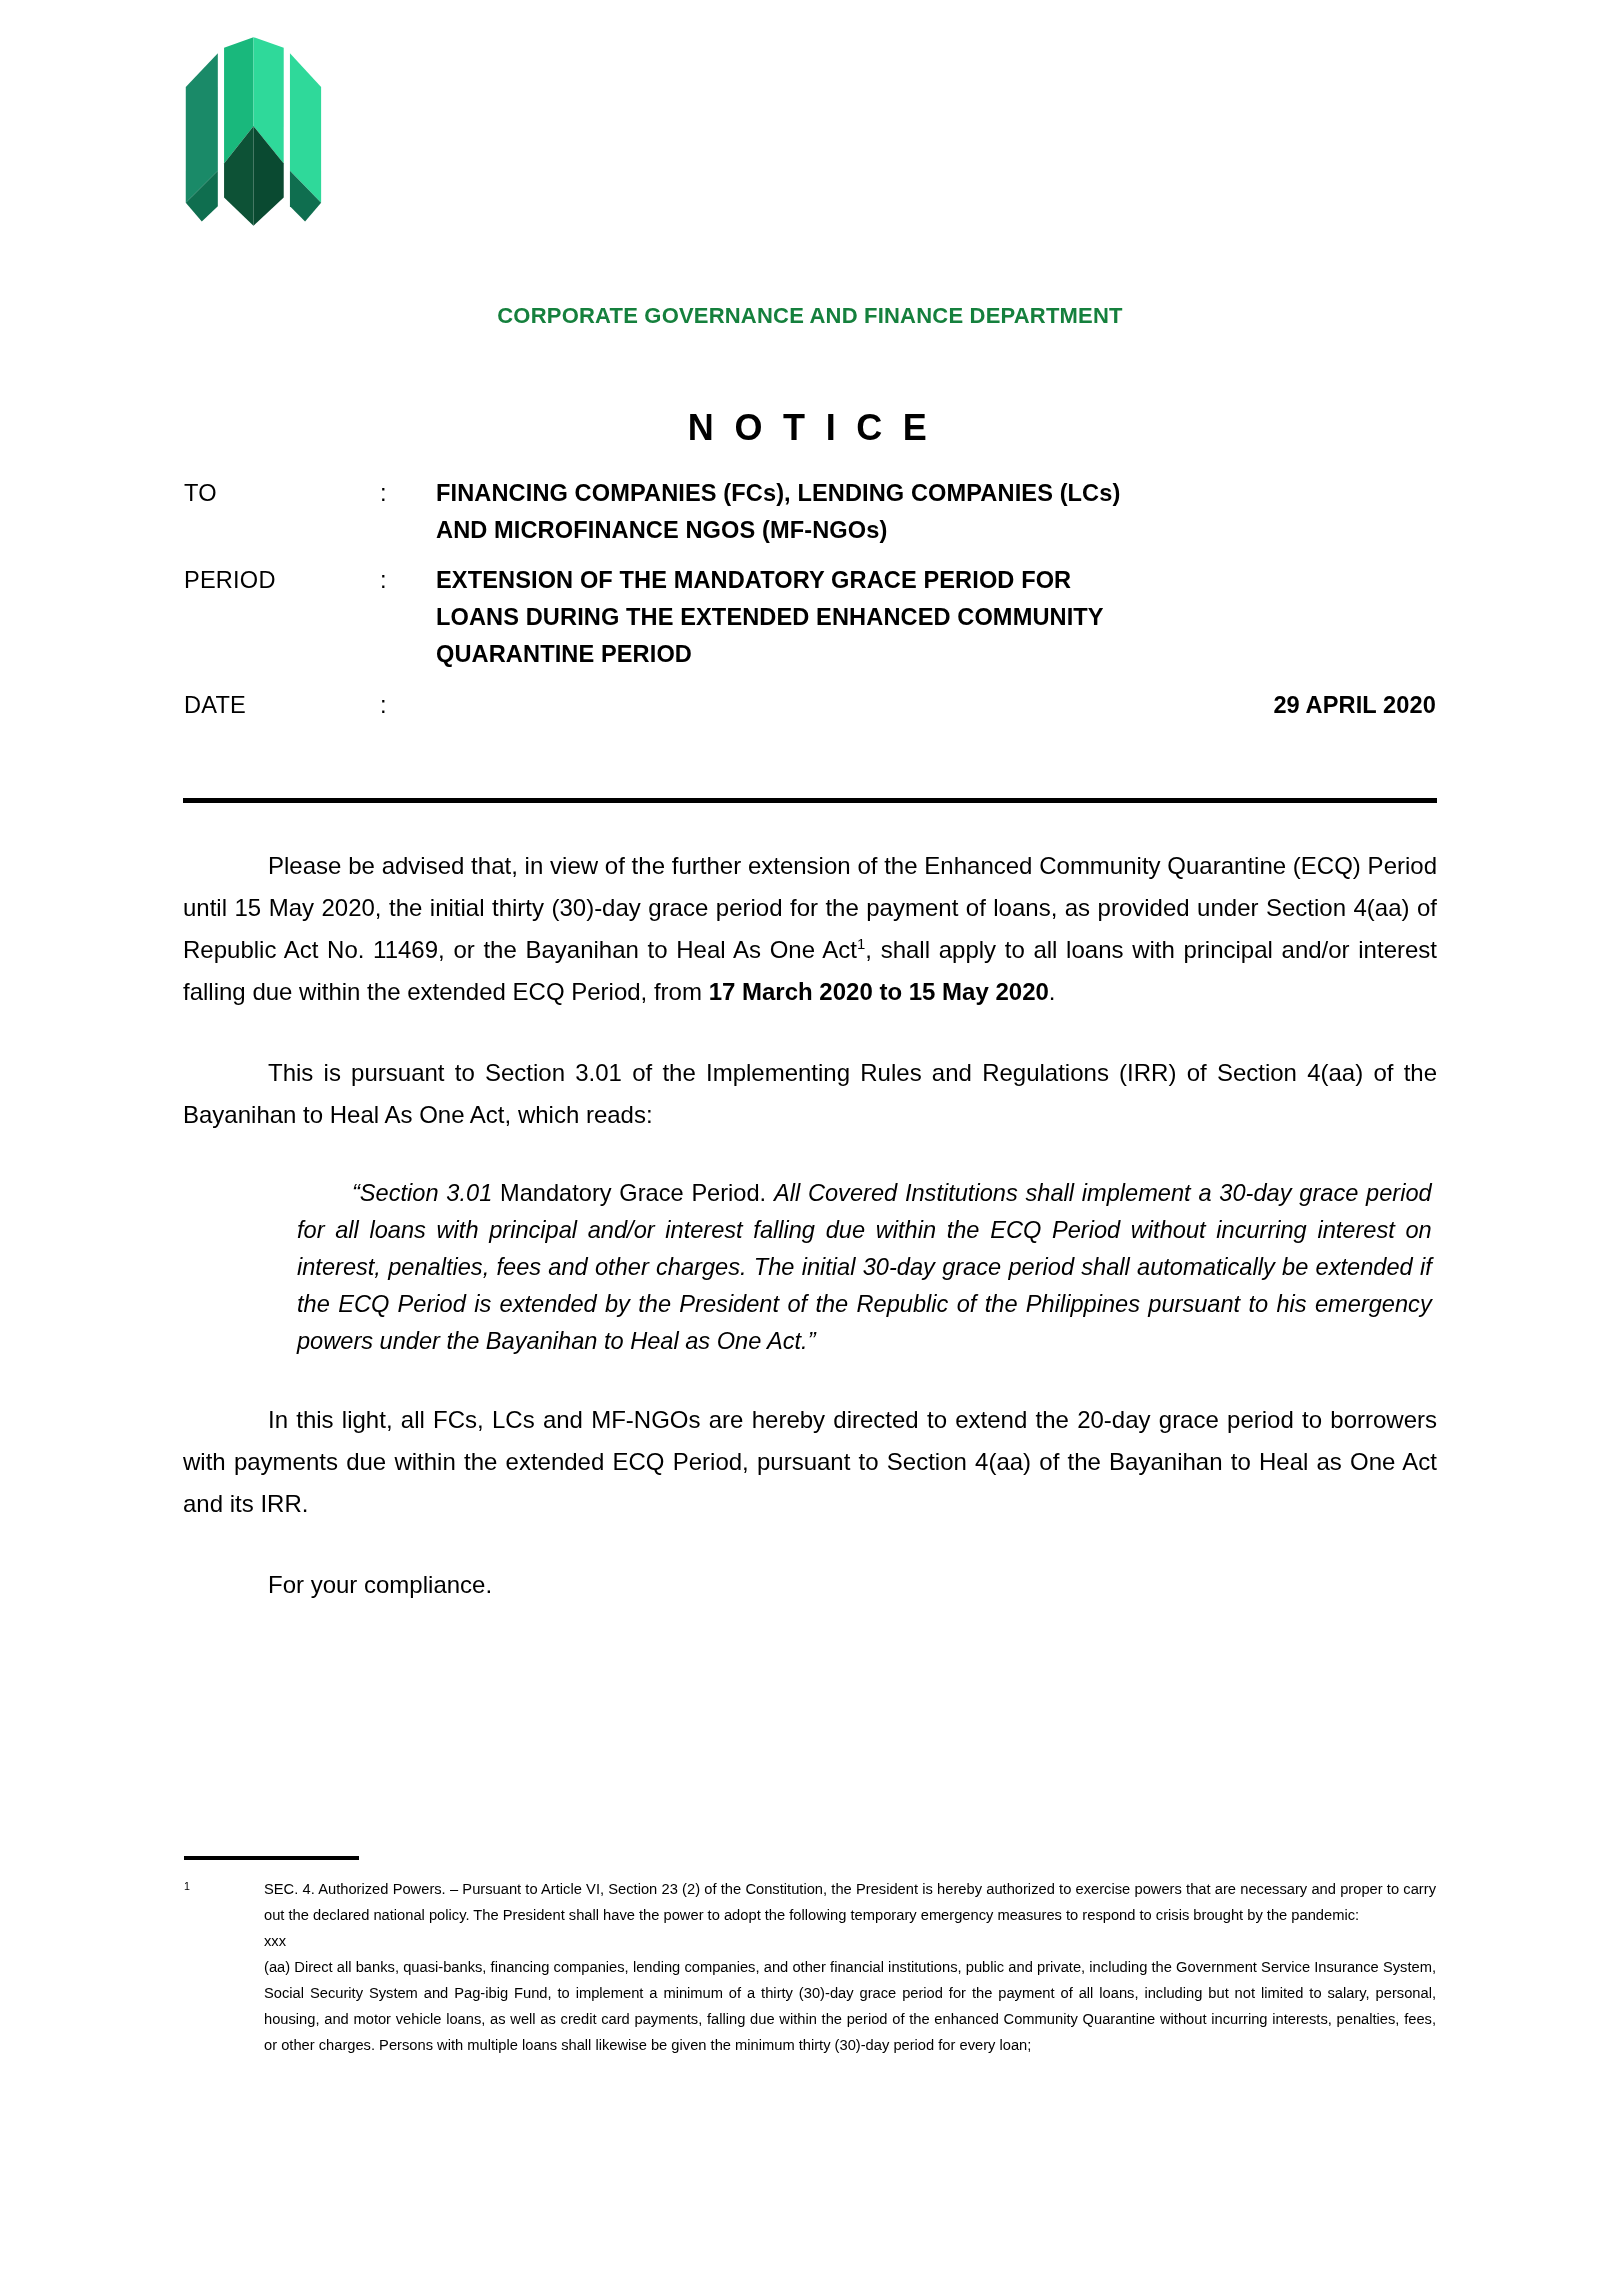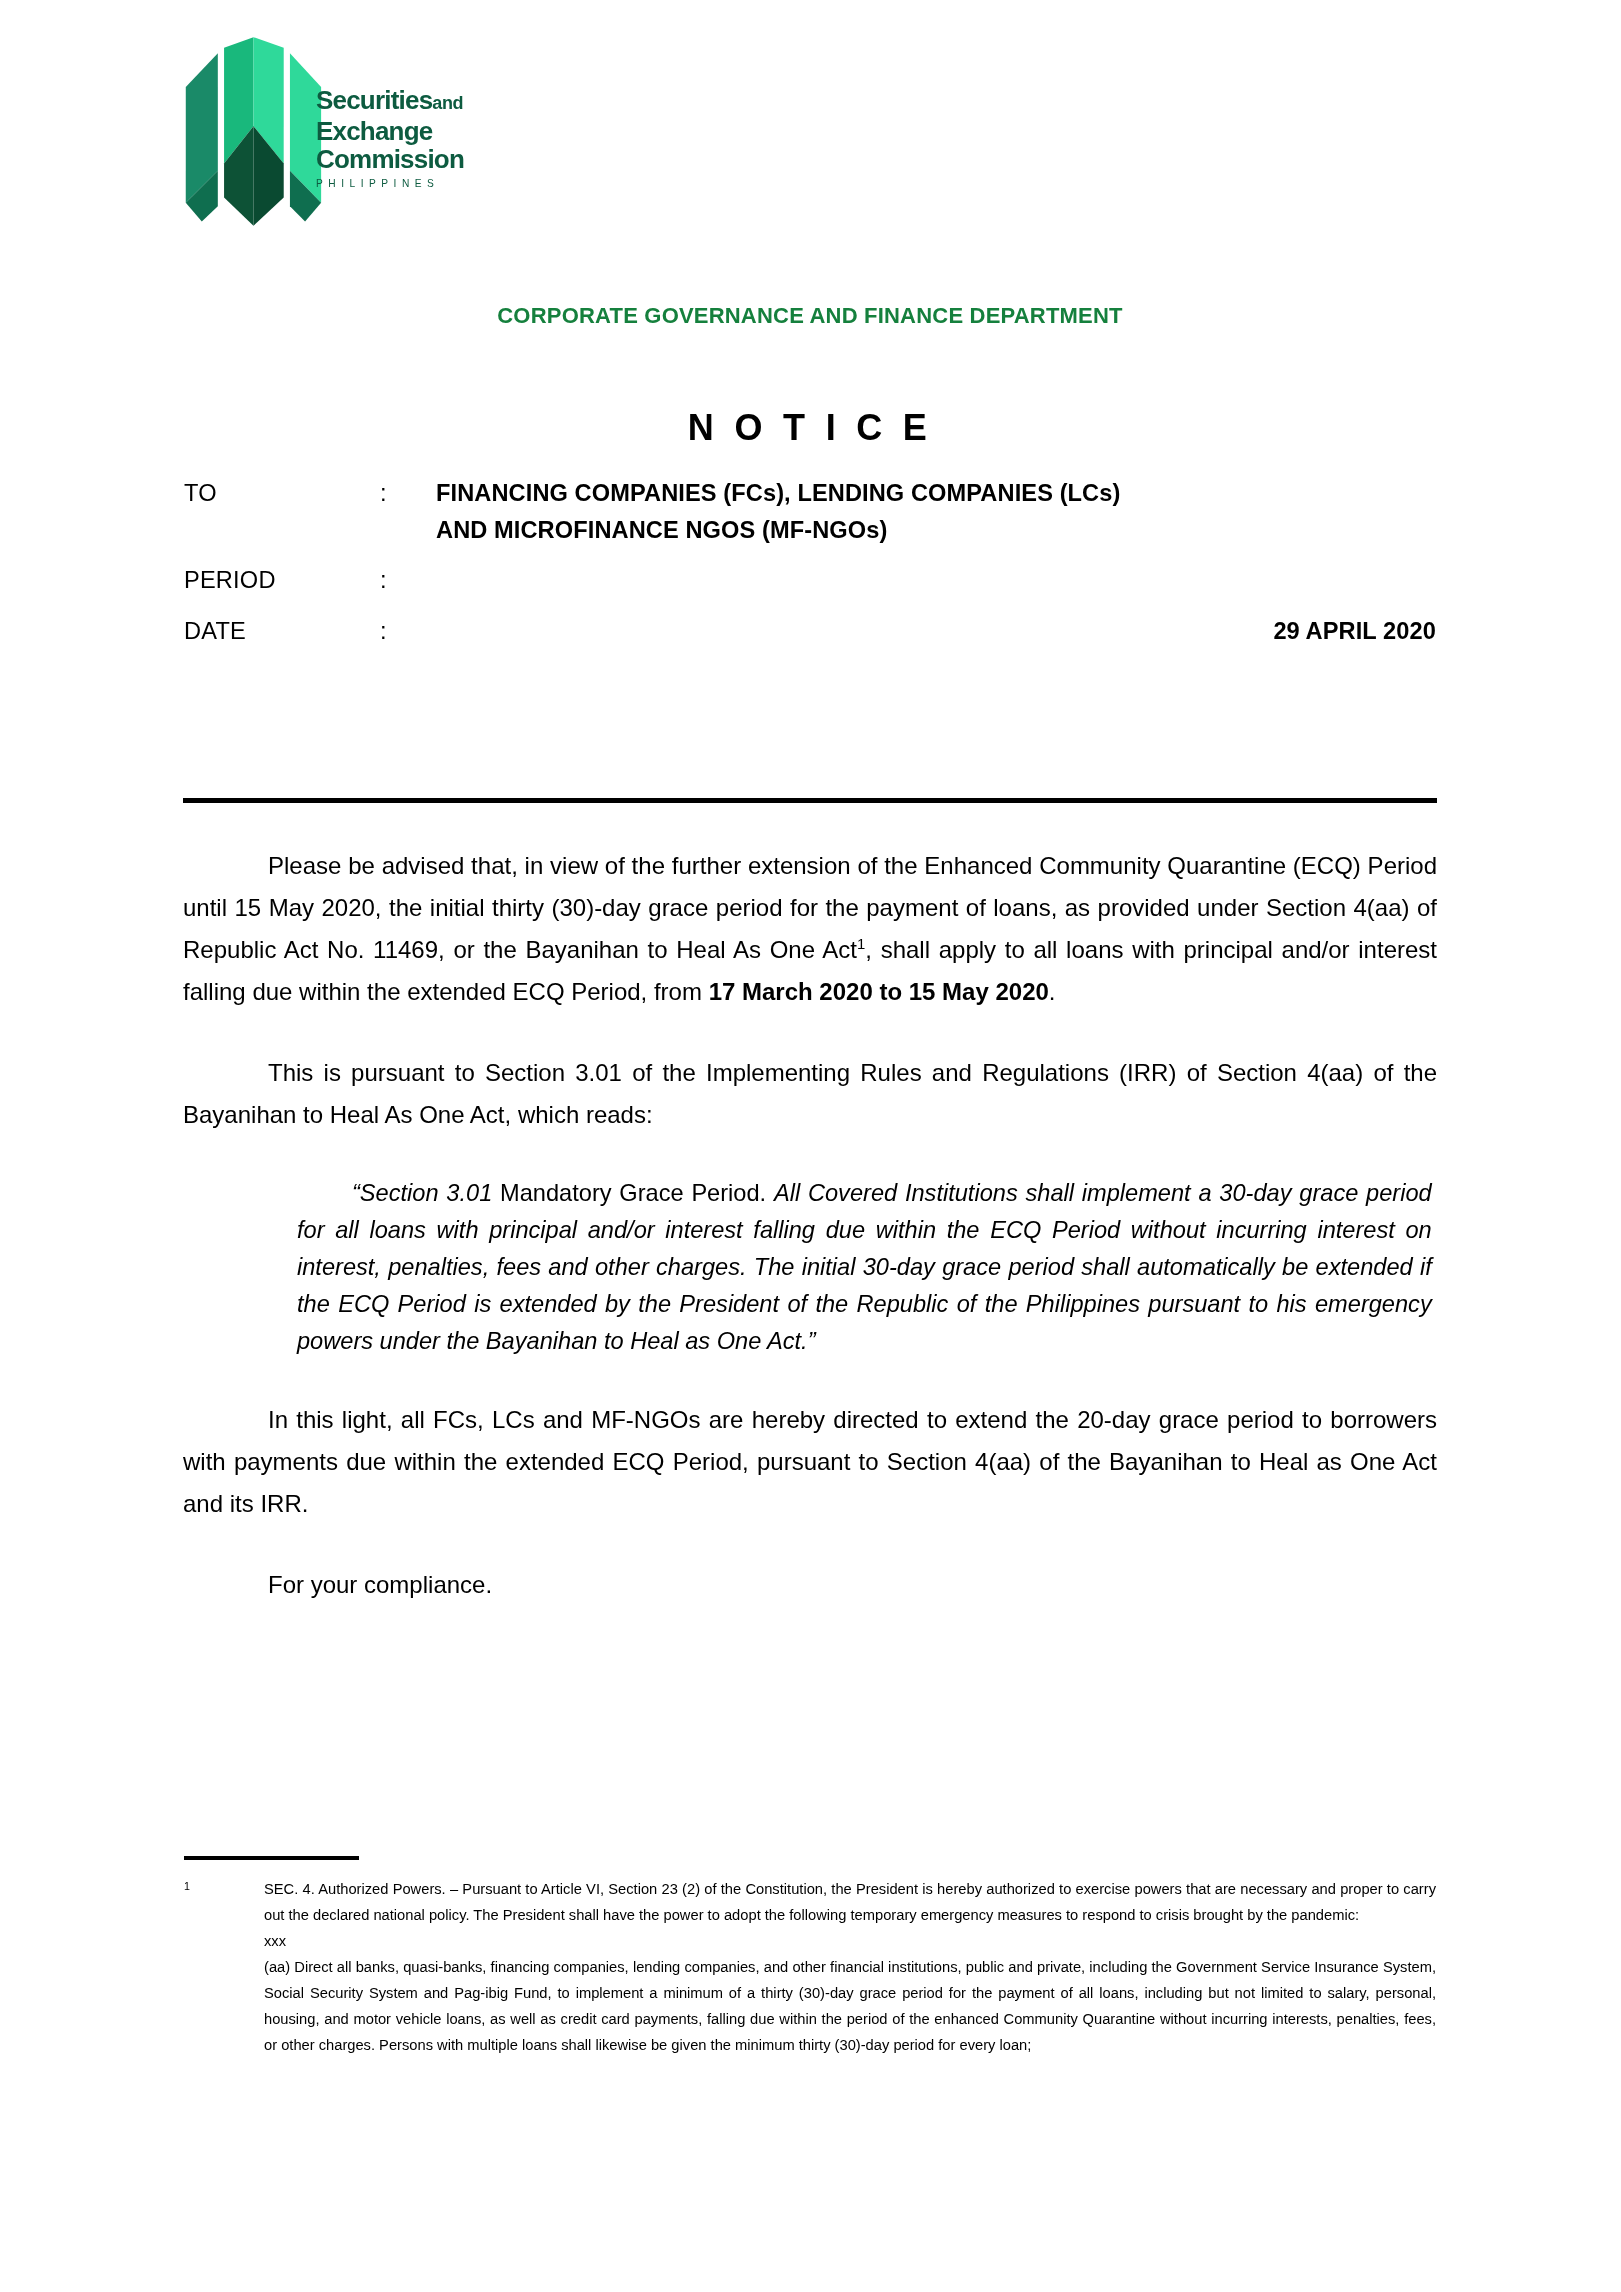--- a/index.html
+++ b/index.html
@@ -230,45 +230,44 @@
       <polygon points="2,186 38,150 38,190 20,207" fill="#0f6e4f"></polygon>
 
       <polygon points="45,12 78,0 78,100 45,142" fill="#19b87c"></polygon>
       <polygon points="78,0 112,12 112,142 78,100" fill="#2fd99a"></polygon>
       <polygon points="45,142 78,100 78,212 45,180" fill="#0d5236"></polygon>
       <polygon points="78,100 112,142 112,180 78,212" fill="#0a4a31"></polygon>
 
       <polygon points="119,18 154,56 154,186 119,150" fill="#2fd99a"></polygon>
       <polygon points="119,150 154,186 136,207 119,190" fill="#0f6e4f"></polygon>
     </svg>
-    <div class="logo-text">
-      <div class="logo-line"><span>Securities</span><span class="small">and</span></div>
-      <div class="logo-line">Exchange</div>
-      <div class="logo-line">Commission</div>
-      <div class="logo-sub">PHILIPPINES</div>
-    </div>
   </div>
 
   <div class="dept-heading">CORPORATE GOVERNANCE AND FINANCE DEPARTMENT</div>
   <div class="notice-title">N O T I C E</div>
 
   <div class="memo">
 
     <div class="memo-row">
       <div class="memo-label">TO</div>
       <div class="memo-colon">:</div>
       <div class="memo-value">
         <span class="justified">FINANCING COMPANIES (FCs), LENDING COMPANIES (LCs)</span>
         <span>AND MICROFINANCE NGOS (MF-NGOs)</span>
       </div>
     </div>
 
     <div class="memo-row">
       <div class="memo-label">PERIOD</div>
       <div class="memo-colon">:</div>
+      <div class="memo-value">
+        <span class="justified">EXTENSION OF THE MANDATORY GRACE PERIOD FOR</span>
+        <span class="justified">LOANS DURING THE EXTENDED ENHANCED COMMUNITY</span>
+        <span>QUARANTINE PERIOD</span>
+      </div>
     </div>
 
     <div class="memo-row">
       <div class="memo-label">DATE</div>
       <div class="memo-colon">:</div>
       <div class="memo-value nojust">
         <span>29 APRIL 2020</span>
       </div>
     </div>
 

